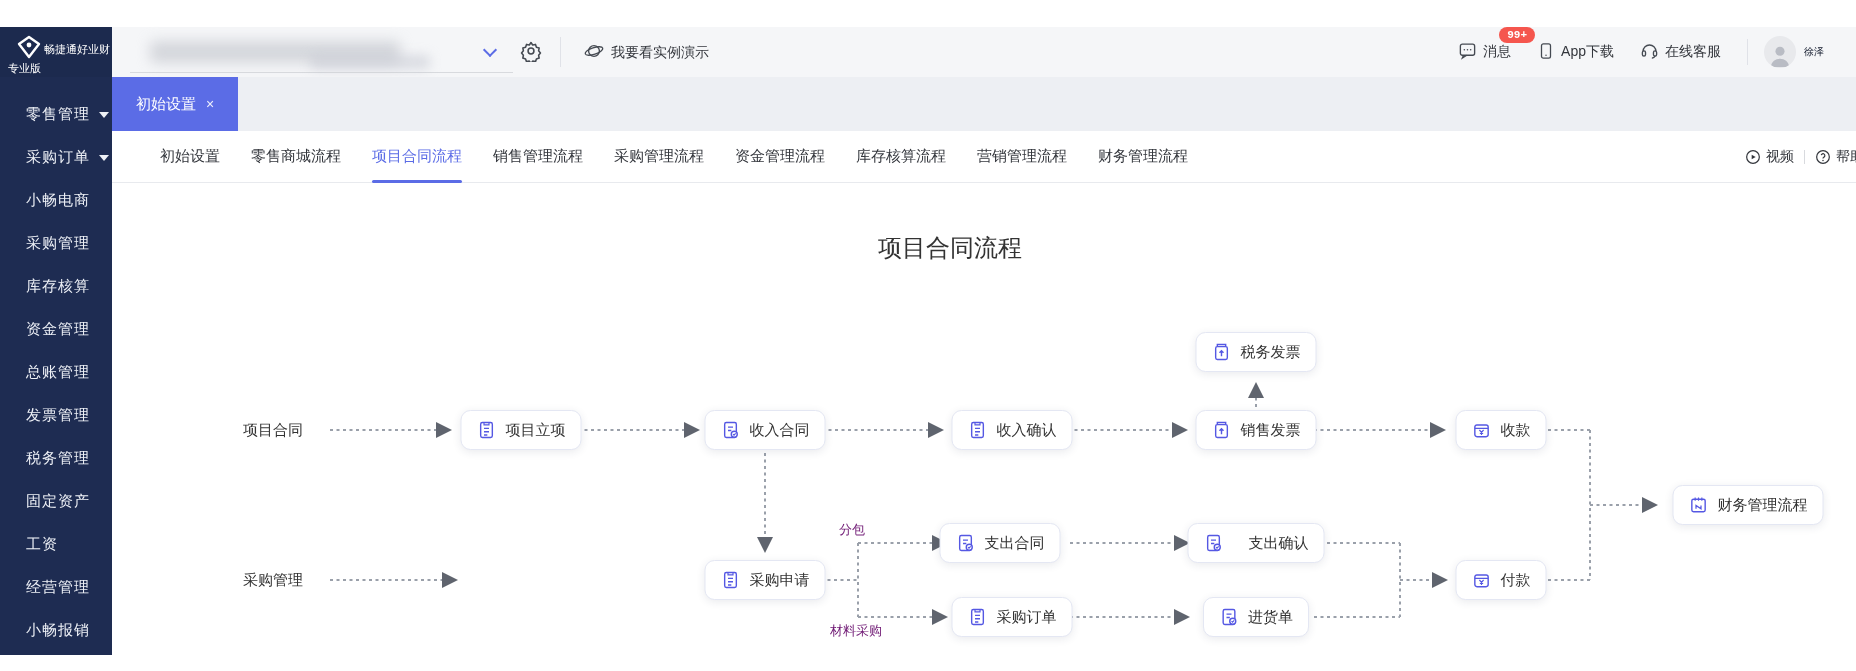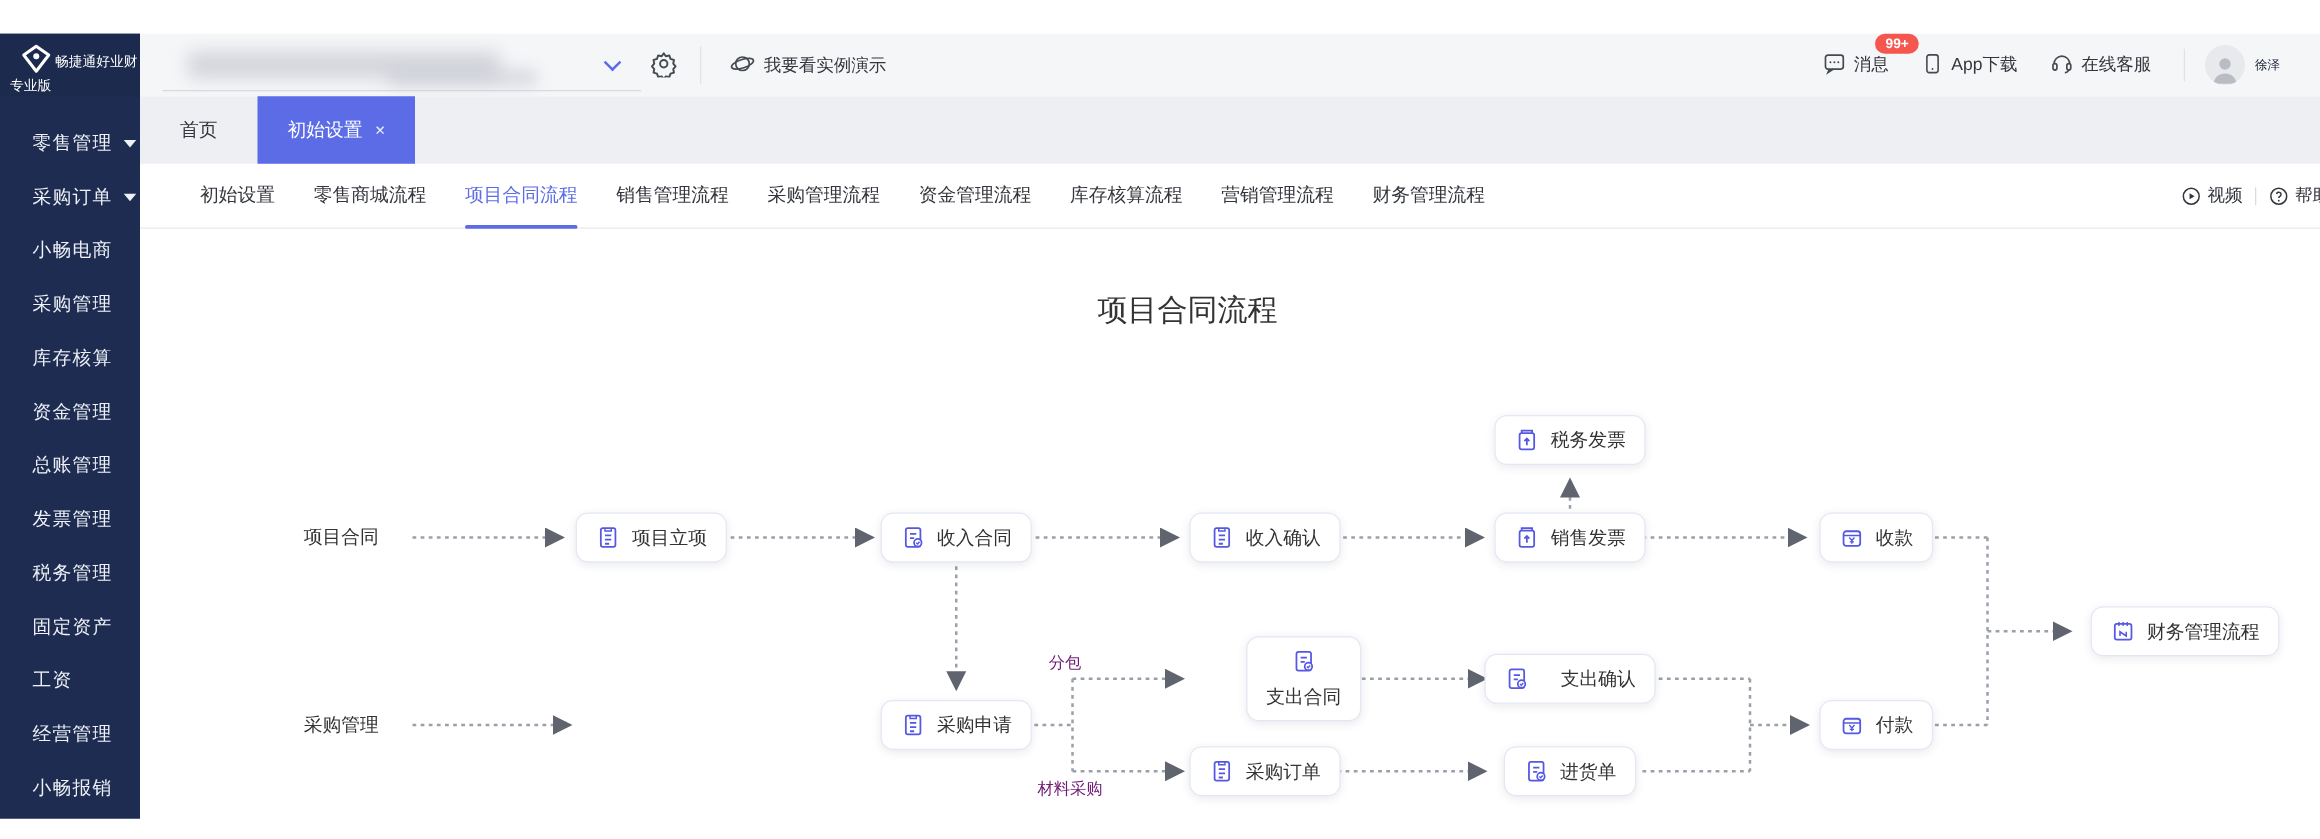--- a/index.html
+++ b/index.html
@@ -26,21 +26,21 @@
   .blur-bar2 { position:absolute; left:180px; top:22px; width:120px; height:14px; background:#c6c9d2; border-radius:4px; filter:blur(6px); opacity:.6; }
   .chevron-down { position:absolute; right:18px; top:12px; width:10px; height:10px; border-right:2px solid #5b6ce6;
     border-bottom:2px solid #5b6ce6; transform:rotate(45deg); }
   .gear-btn { position:absolute; left:408px; top:13px; cursor:pointer; }
   .tb-divider { position:absolute; left:448px; top:10px; width:1px; height:30px; background:#e0e2e8; }
   .demo-link { position:absolute; left:472px; top:14px; display:flex; align-items:center; gap:7px; cursor:pointer;
     font-size:14px; color:#33363c;justify-content:flex-end; }
   .tb-right { position:absolute; right:0; top:0; height:50px; display:flex; align-items:center; }
   .tb-item { display:flex; align-items:center; gap:6px; font-size:14px; color:#33363c; cursor:pointer; margin-right:26px; position:relative; }
   .badge { position:absolute; top:-14px; right:-24px; background:#f5564e; color:#fff; font-size:11px; font-weight:700;
-    padding:1px 8px; border-radius:9px; line-height:14px; }
+    padding:1px 8px; border-radius:9px; line-height:14px;font-family:Liberation Mono, monospace; }
   .tb-divider2 { width:1px; height:26px; background:#e0e2e8; margin-right:16px; }
   .user-chip { display:flex; align-items:center; gap:8px; cursor:pointer; width:92px; overflow:hidden; }
   .avatar { width:32px; height:32px; border-radius:50%; background:#e8e9ec; display:flex; align-items:flex-end; justify-content:center; overflow:hidden; flex:0 0 auto; }
   .user-name { font-size:10px; color:#0f172a; white-space:nowrap; }
 
   
   .tabstrip { position:absolute; left:112px; right:0; top:77px; height:54px; background:#edeff3; z-index:4; display:flex; align-items:stretch; }
   .wtab-home { display:flex; align-items:center; padding:0 32px; font-size:15px; color:#33363c; cursor:pointer; }
   .wtab-active { display:flex; align-items:center; gap:10px; padding:0 24px; background:#5b6ce6; color:#fff; font-size:15px; cursor:pointer; }
   .wtab-close { font-size:14px; opacity:.9; cursor:pointer; }
@@ -189,21 +189,20 @@
             <circle cx="12" cy="8.5" r="4.2"></circle>
             <path d="M3.5 23c.7-5 4.2-7.5 8.5-7.5s7.8 2.5 8.5 7.5z"></path>
           </svg>
         </span>
         <span class="user-name">徐泽</span>
       </div>
     </div>
   </header>
 
   <div class="tabstrip">
-    <div class="wtab-home">首页</div>
     <div class="wtab-active">
       <span>初始设置</span>
       <span class="wtab-close">×</span>
     </div>
   </div>
 
   <main class="content">
     <div class="flow-tabs" id="flow-tabs">
       <div class="ftab">初始设置</div>
         <div class="ftab">零售商城流程</div>
@@ -348,21 +347,21 @@
       <div class="node" style="left: 765px; top: 580px;">
         <span style="display: inline-flex;">
           <svg width="20" height="20" viewBox="0 0 24 24" fill="none" stroke="#5558e3" stroke-width="1.7">
     <rect x="5" y="3" width="14" height="18" rx="2"></rect>
             <path d="M9 3.2v2.6h6V3.2" stroke-width="1.4"></path>
     <path d="M9 10h6M9 14h6M9 18h4"></path>
           </svg>
         </span>
         <span>采购申请</span>
       </div>
-      <div class="node" style="left: 1043px; top: 543px; flex-direction: column;">
+      <div class="node" style="left: 1000px; top: 543px;">
         <span style="display: inline-flex;">
           <svg width="20" height="20" viewBox="0 0 24 24" fill="none" stroke="#5558e3" stroke-width="1.7">
     <rect x="5" y="3" width="14" height="18" rx="2"></rect>
             <path d="M9 8.5h6M9 12.5h4"></path>
     <circle cx="16.5" cy="17" r="3.6" fill="#fff"></circle>
             <path d="M15 17l1.2 1.2 2-2.2" stroke-width="1.4"></path>
           </svg>
         </span>
         <span>支出合同</span>
       </div>

